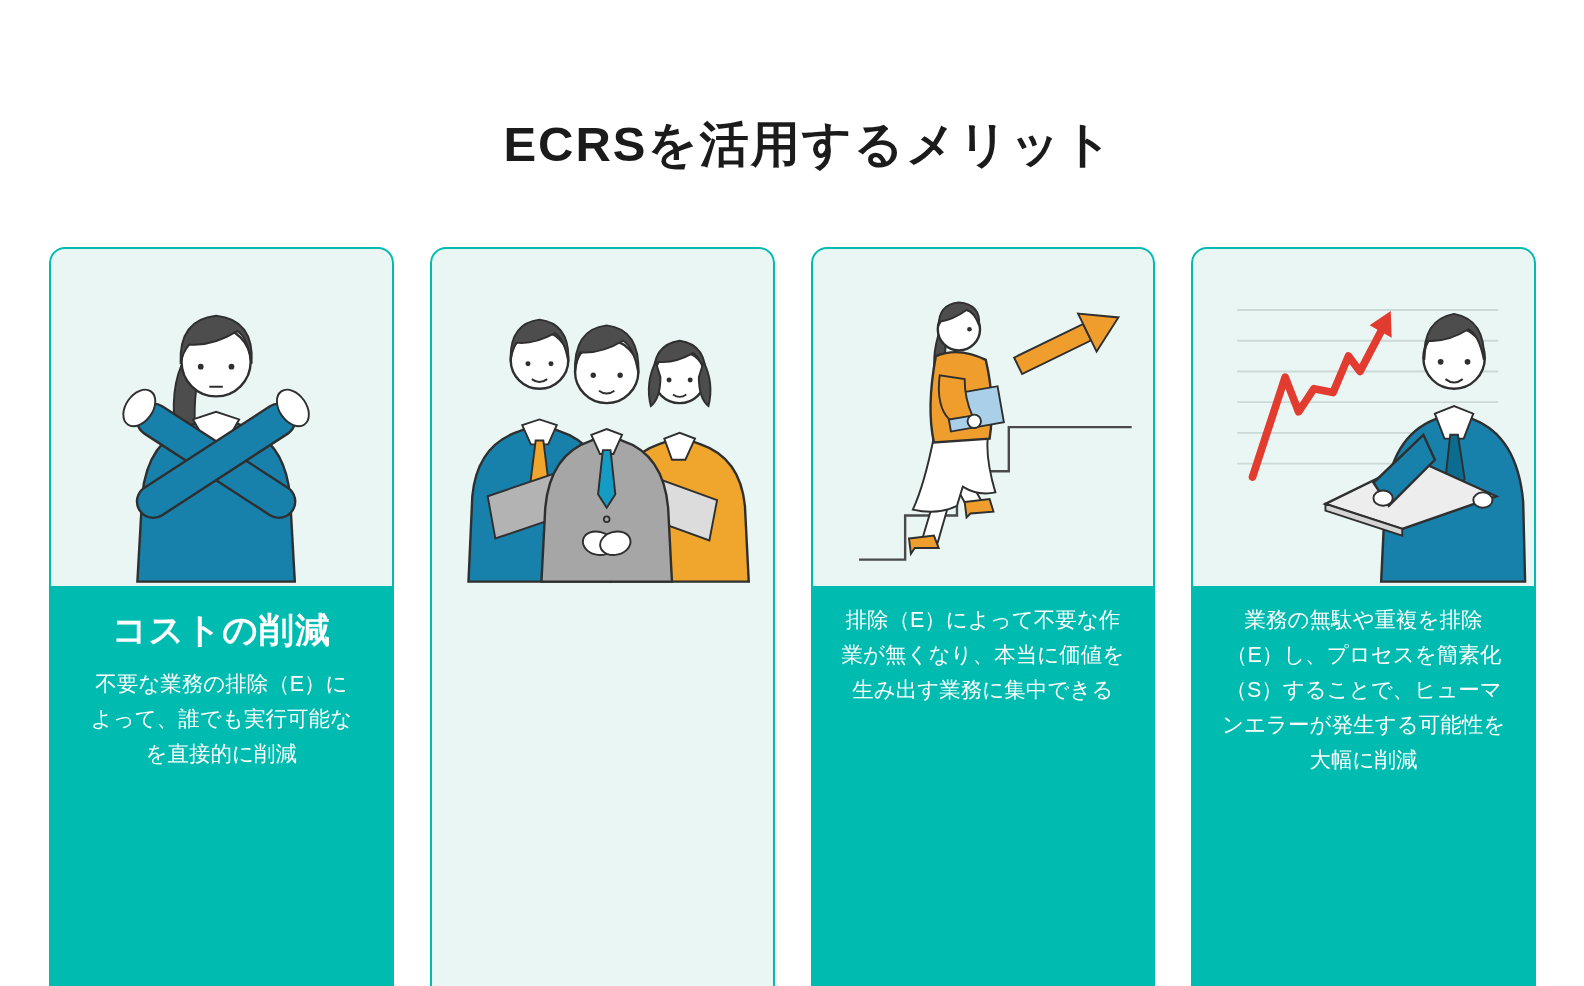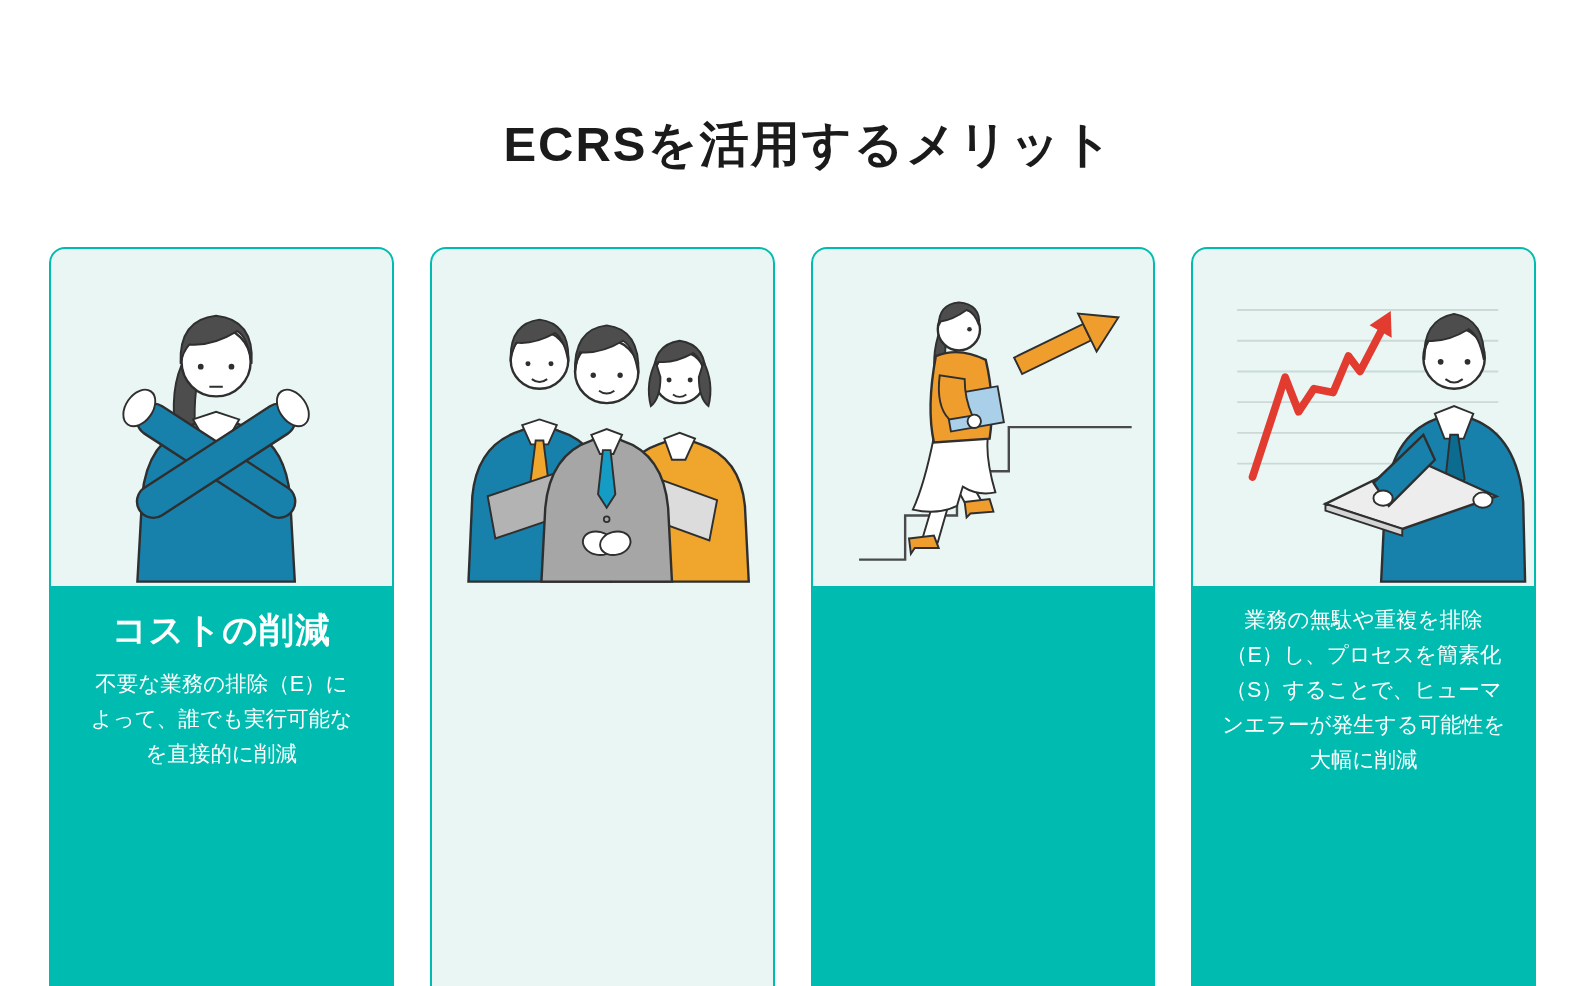--- a/index.html
+++ b/index.html
@@ -143,20 +143,23 @@
 
         <path d="M132 126 Q128 158 142 172 L166 168 Q158 150 158 130 Z" fill="#ef9d2d" stroke="#2f2f2f" stroke-width="2"></path>
         <circle cx="168" cy="174" r="7" fill="#ffffff" stroke="#2f2f2f" stroke-width="2"></circle>
 
         <circle cx="152" cy="78" r="22" fill="#ffffff" stroke="#2f2f2f" stroke-width="2.5"></circle>
         <path d="M131 74 Q131 52 152 50 Q175 52 173 74 Q168 60 160 58 Q146 68 133 70 Z" fill="#4d4d4d" stroke="#2f2f2f" stroke-width="2"></path>
         <circle cx="163" cy="78" r="2.4" fill="#2f2f2f"></circle>
       </svg>
     </div>
     <div class="card-bottom">
+      <p class="card-text">排除（E）によって不要な作
+業が無くなり、本当に価値を
+生み出す業務に集中できる</p>
     </div>
   </section>
 
   <section class="card">
     <div class="card-illus">
       <svg viewBox="0 0 355 341">
 
         <g stroke="#ccd9d6" stroke-width="2">
           <line x1="46" y1="58" x2="318" y2="58"></line>
           <line x1="46" y1="90" x2="318" y2="90"></line>

